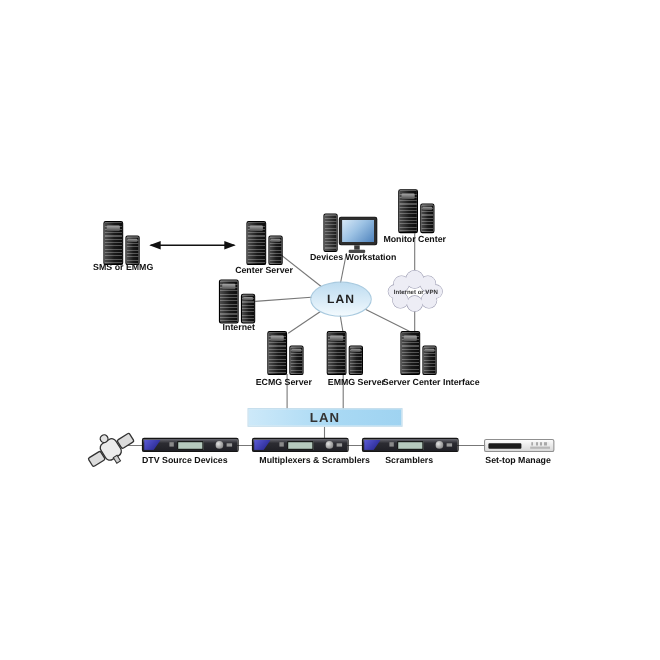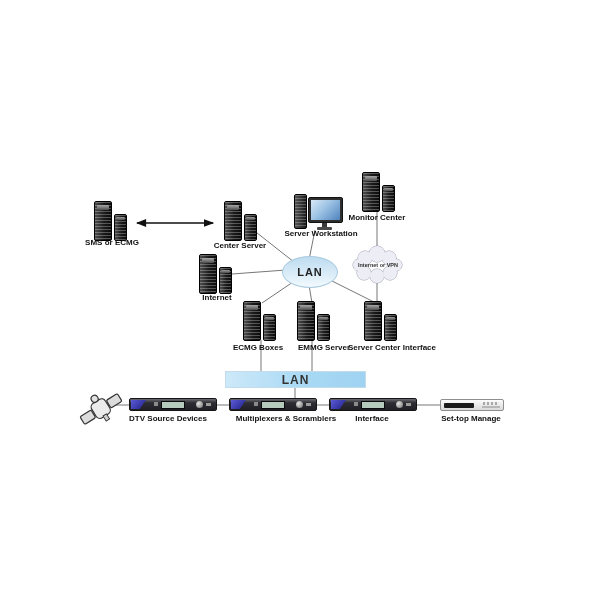--- a/index.html
+++ b/index.html
@@ -92,37 +92,37 @@
 
     <line x1="295" y1="388" x2="295" y2="401" stroke="#777" stroke-width="1"></line>
 
     <line x1="106" y1="405" x2="444" y2="405" stroke="#777" stroke-width="1"></line>
   </svg>
 
   <div class="node srv" style="left:94px;top:201px">
     <div class="t1"></div>
     <div class="t2"></div>
   </div>
-  <div class="lbl" style="left:62px;top:238px;width:100px">SMS or ECMG</div>
+  <div class="lbl" style="left:62px;top:238px;width:100px">SMS or EMMG</div>
 
   <div class="node srv" style="left:224px;top:201px">
     <div class="t1"></div>
     <div class="t2"></div>
   </div>
   <div class="lbl" style="left:190px;top:241px;width:100px">Center Server</div>
 
   <div class="node ws" style="left:294px;top:194px">
     <div class="wtower"></div>
     <div class="wmon">
       <div class="wscreen"></div>
     </div>
     <div class="wstand"></div>
     <div class="wbase"></div>
   </div>
-  <div class="lbl" style="left:266px;top:229px;width:110px">Server Workstation</div>
+  <div class="lbl" style="left:266px;top:229px;width:110px">Devices Workstation</div>
 
   <div class="node srv" style="left:362px;top:172px">
     <div class="t1"></div>
     <div class="t2"></div>
   </div>
   <div class="lbl" style="left:327px;top:213px;width:100px">Monitor Center</div>
 
   <div class="node srv" style="left:199px;top:254px">
     <div class="t1"></div>
     <div class="t2"></div>
@@ -152,21 +152,21 @@
       <circle cx="13" cy="28" r="7"></circle>
         <circle cx="8" cy="20" r="6"></circle>
     </g>
     <text x="27" y="22" text-anchor="middle" font-size="5.5" font-weight="bold" fill="#333">Internet or VPN</text>
   </svg>
 
   <div class="node srv" style="left:243px;top:301px">
     <div class="t1"></div>
     <div class="t2"></div>
   </div>
-  <div class="lbl" style="left:208px;top:343px;width:100px">ECMG Boxes</div>
+  <div class="lbl" style="left:208px;top:343px;width:100px">ECMG Server</div>
 
   <div class="node srv" style="left:297px;top:301px">
     <div class="t1"></div>
     <div class="t2"></div>
   </div>
   <div class="lbl" style="left:274px;top:343px;width:100px">EMMG Server</div>
 
   <div class="node srv" style="left:364px;top:301px">
     <div class="t1"></div>
     <div class="t2"></div>
@@ -203,21 +203,21 @@
   </div>
   <div class="lbl" style="left:221px;top:414px;width:130px">Multiplexers &amp; Scramblers</div>
 
   <div class="node rack" style="left:329px;top:398px">
     <div class="rb"></div>
     <div class="rt"></div>
     <div class="rs"></div>
     <div class="rk"></div>
     <div class="rd"></div>
   </div>
-  <div class="lbl" style="left:322px;top:414px;width:100px">Interface</div>
+  <div class="lbl" style="left:322px;top:414px;width:100px">Scramblers</div>
 
   <div class="node stb" style="left:440px;top:399px">
     <div class="slot"></div>
     <div class="btns"></div>
     <div class="stxt"></div>
   </div>
   <div class="lbl" style="left:421px;top:414px;width:100px">Set-top Manage</div>
 
 </div>
 

